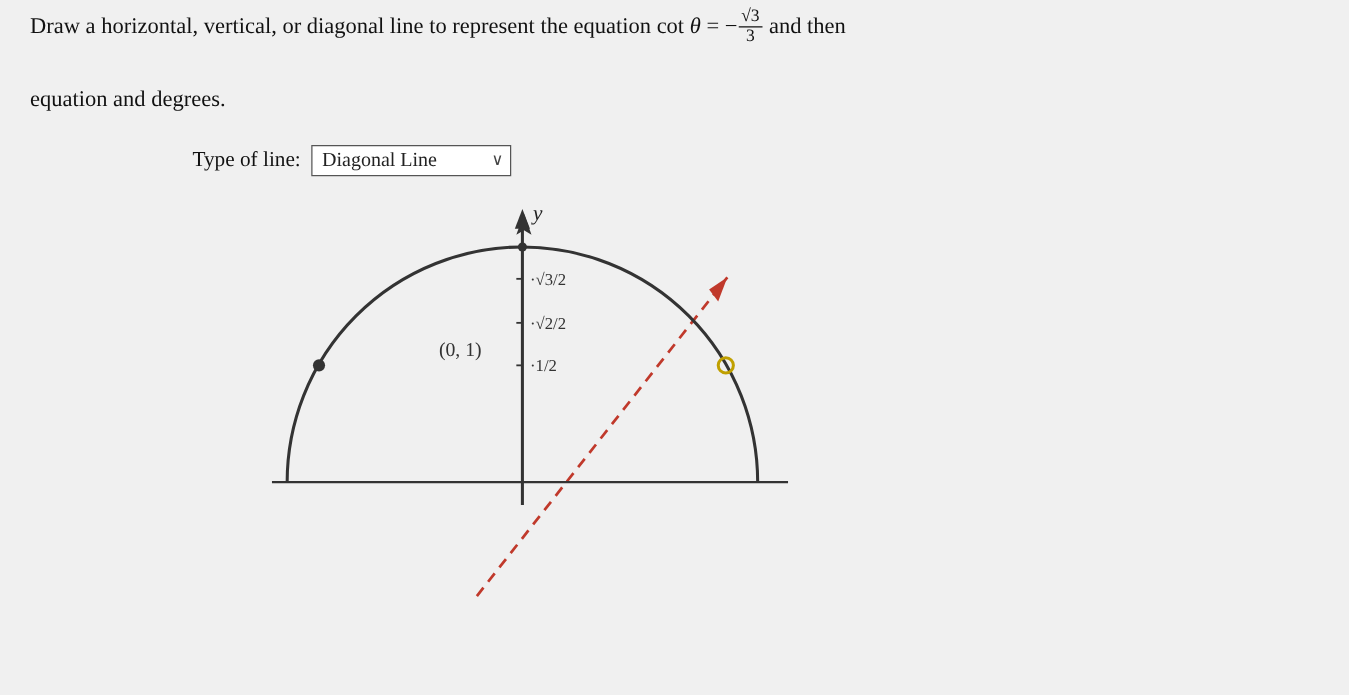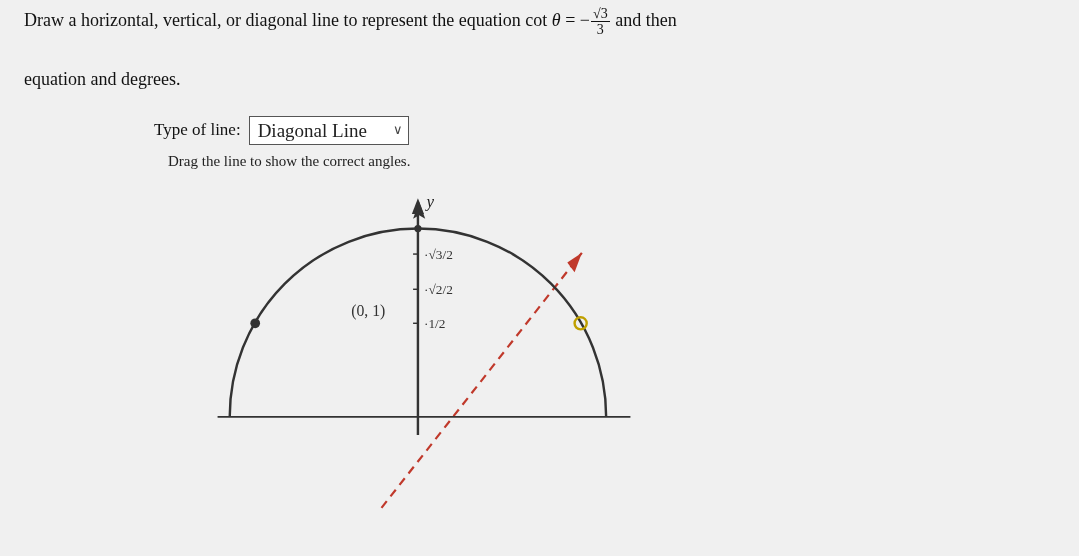--- a/index.html
+++ b/index.html
@@ -57,21 +57,21 @@
       gap: 8px;
       font-size: 17px;
       color: #111;
       margin-bottom: 8px;
     }
 
     .line-select {
       border: 1.5px solid #555;
       background: white;
       padding: 3px 28px 3px 8px;
-      font-size: 19px;
+      font-size: 16px;
       font-family: Georgia, serif;
       color: #222;
       appearance: none;
       -webkit-appearance: none;
       cursor: pointer;
       position: relative;
       min-width: 160px;
     }
 
     .select-wrapper {
@@ -135,21 +135,20 @@
     <div class="type-of-line-row">
       <span>Type of line:</span>
       <div class="select-wrapper">
         <select class="line-select">
           <option>Horizontal Line</option>
           <option>Vertical Line</option>
           <option selected="">Diagonal Line</option>
         </select>
       </div>
     </div>
-    <div class="drag-instruction">Drag the line to show the correct angles.</div>
   </div>
 
   <div class="graph-area">
     <svg class="graph-svg" viewBox="0 0 380 280" xmlns="http://www.w3.org/2000/svg">
 
       <line x1="155" y1="270" x2="320" y2="60" stroke="#c0392b" stroke-width="1.8" stroke-dasharray="7,5"></line>
 
       <polygon points="320,60 308,68 314,76" fill="#c0392b"></polygon>
 
       <path d="M 30,195 A 155,155 0 0,1 340,195" fill="none" stroke="#333" stroke-width="2"></path>

